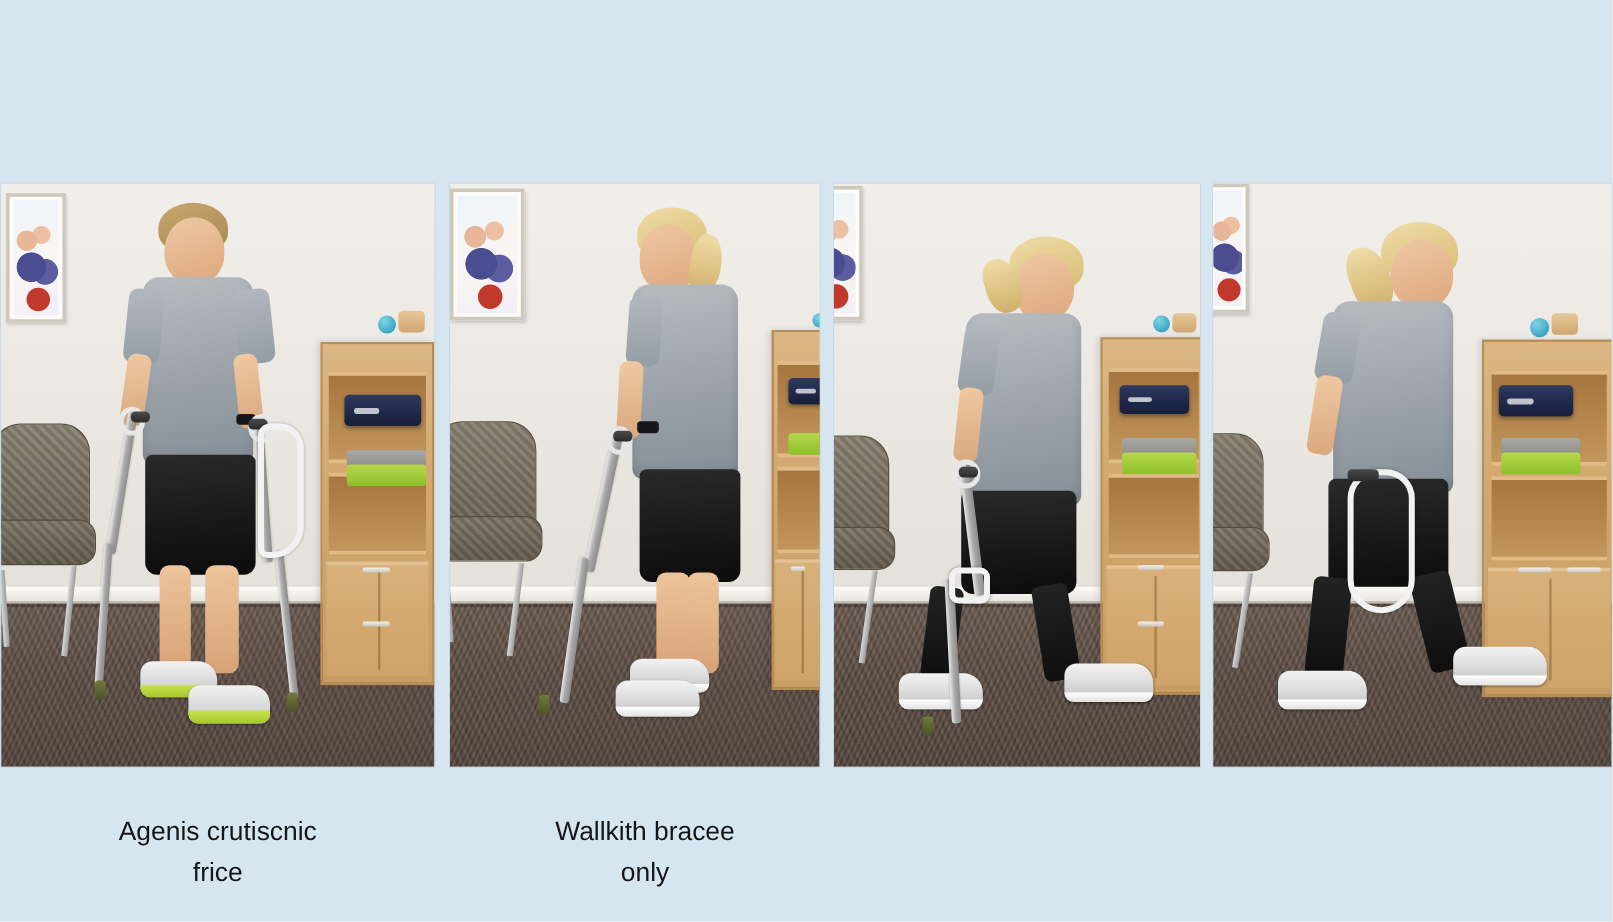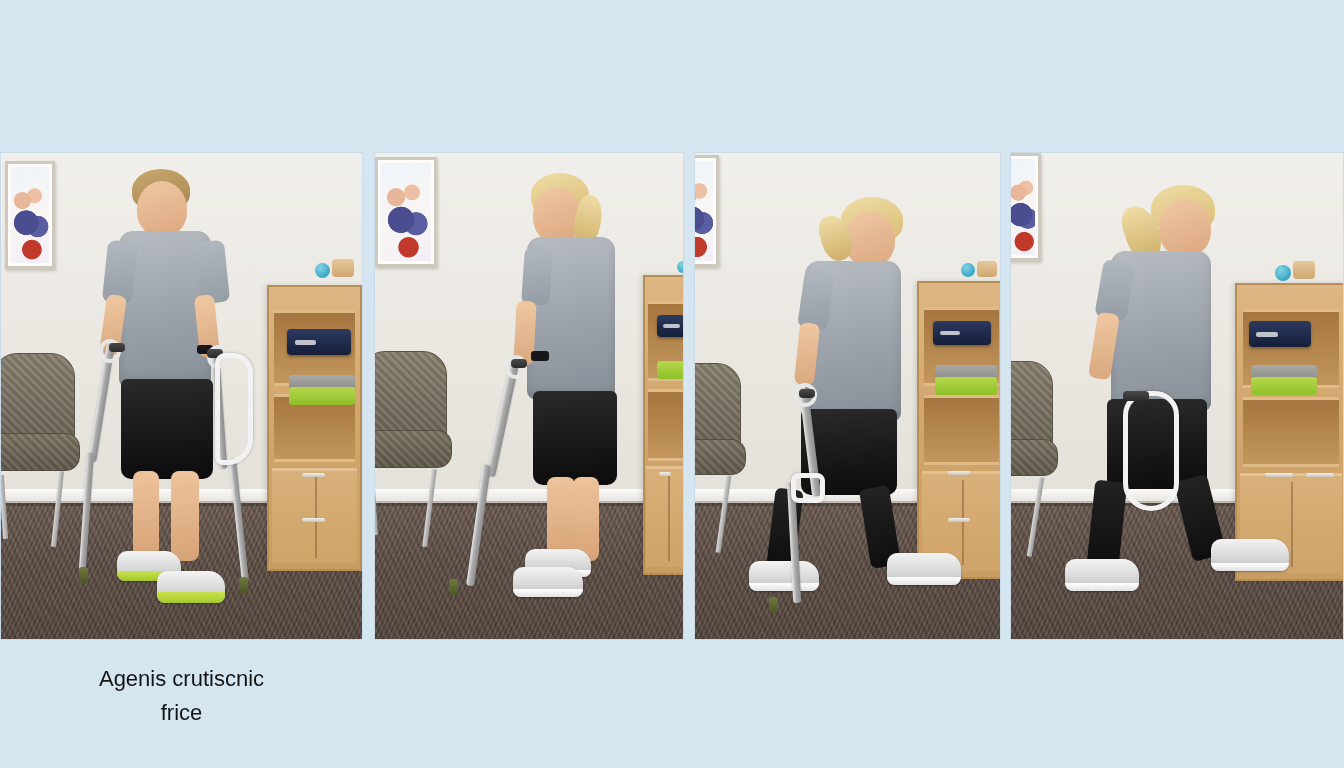--- a/index.html
+++ b/index.html
@@ -241,21 +241,21 @@
     background:#17171b;
   }
 
   
   .captions{
     position:absolute; left:0; top:640px; width:1344px; height:128px;
     display:flex;
   }
   .cap{
     display:flex; flex-direction:column; align-items:center; justify-content:flex-start;
-    padding-top:22px;
+    padding-top:36px;
     text-align:center;
     color:#151515;
     font-size:22px;
     line-height:34px;
   }
   .c1{ width:363px; }
   .c-gap{ width:11px; }
   .c-gap2{ width:10px; }
   .c-gap3{ width:9px; }
   .c2{ width:310px; }
@@ -499,16 +499,20 @@
 
   </div>
 
   <div class="captions">
     <div class="cap c1">
       <span>Agenis crutiscnic</span>
       <span class="l2">frice</span>
     </div>
     <div class="c-gap"></div>
     <div class="c-gap2"></div>
+    <div class="cap c3">
+      <span>Wallkith bracee</span>
+      <span class="l2">only</span>
+    </div>
     <div class="c-gap3"></div>
   </div>
 
 </div>
 
 </body></html>

